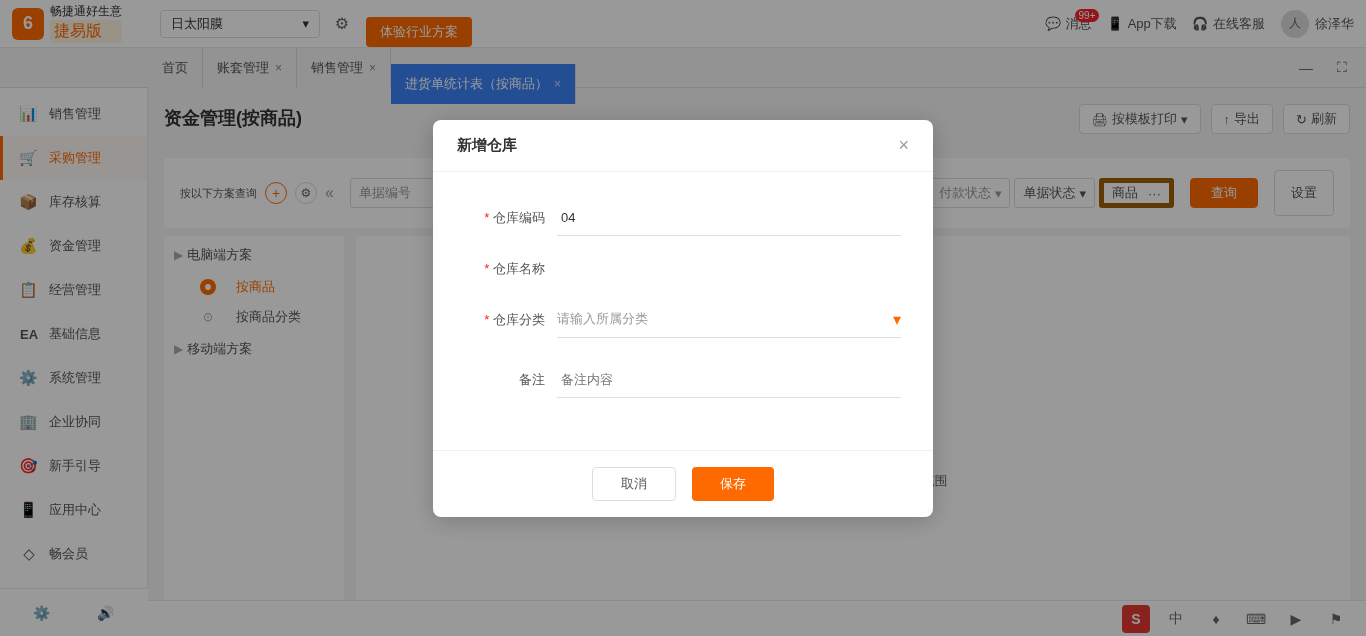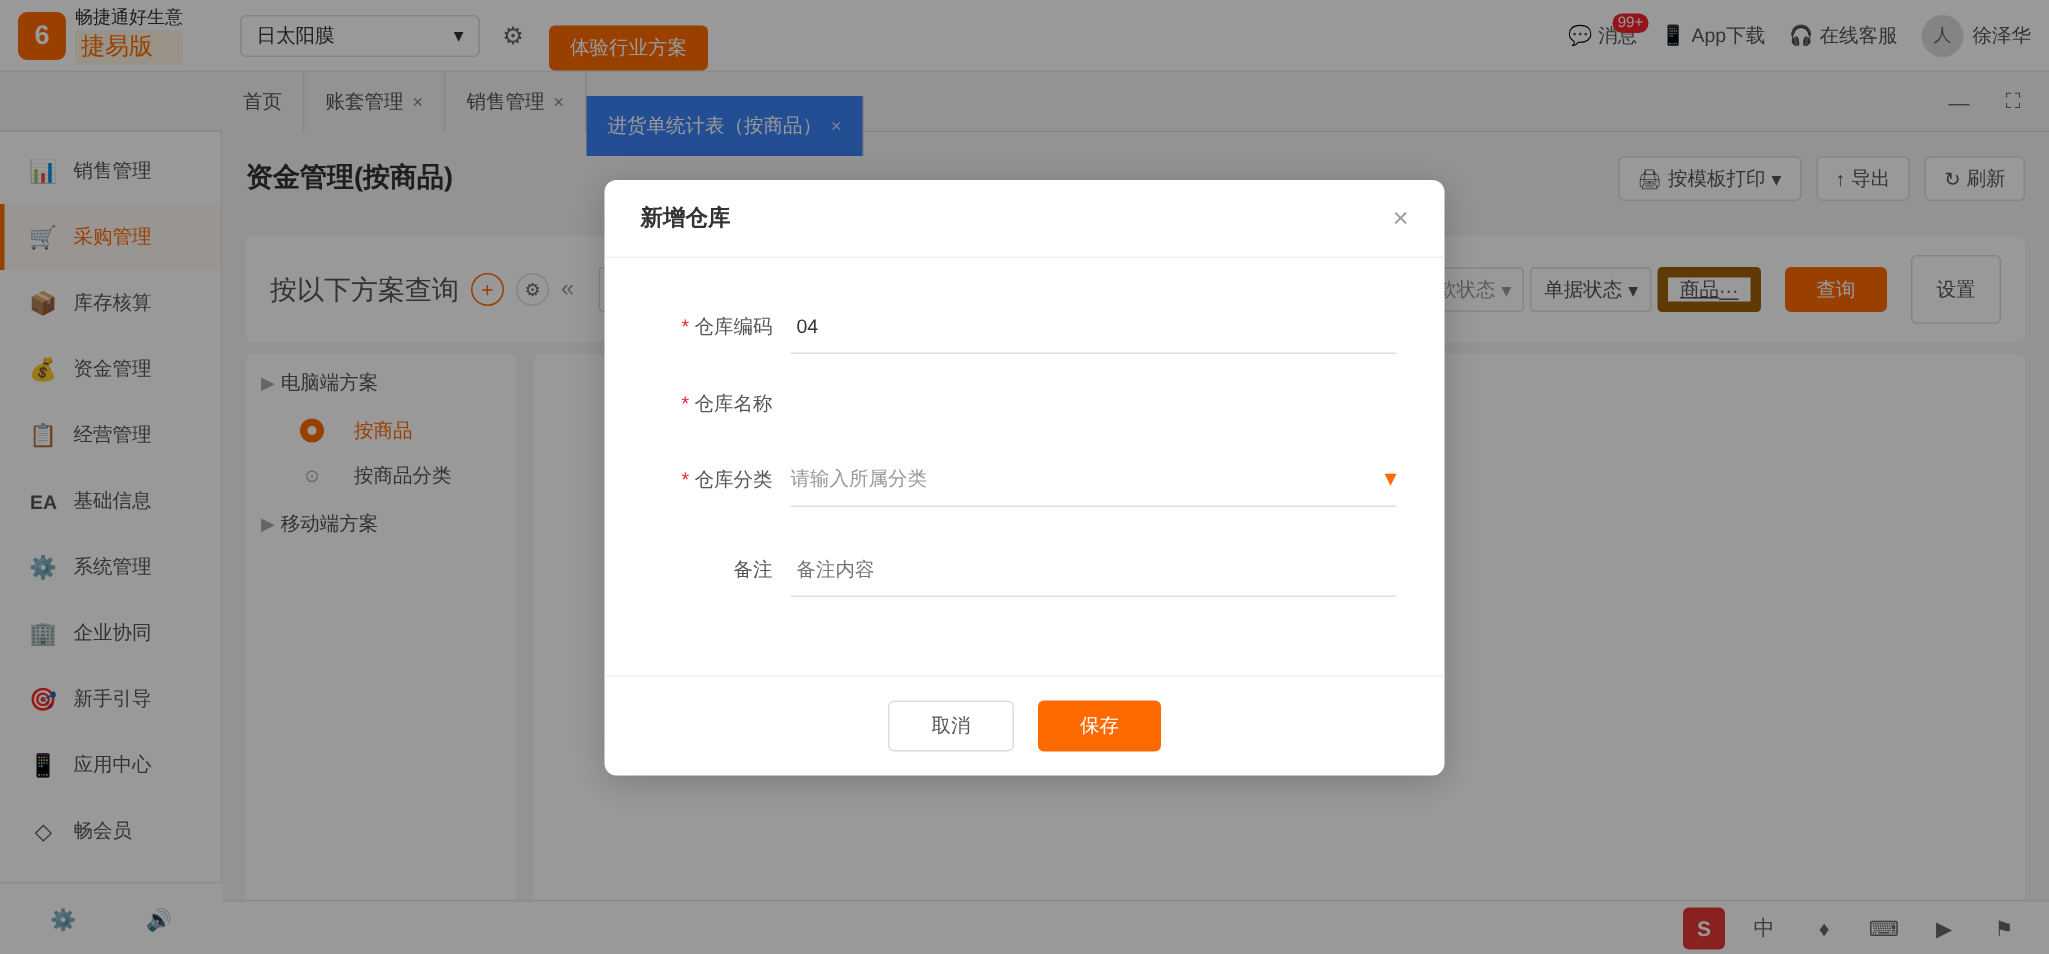--- a/index.html
+++ b/index.html
@@ -236,21 +236,21 @@
       top: 0; left: 0; right: 0; bottom: 0;
       background: rgba(0,0,0,0.4);
       z-index: 1000;
       display: flex;
       align-items: center;
       justify-content: center;
     }
     .modal {
       background: #fff;
       border-radius: 8px;
-      width: 560px;
+      width: 500px;
       box-shadow: 0 4px 24px rgba(0,0,0,0.2);
       overflow: hidden;
     }
     .modal-header {
       display: flex;
       align-items: center;
       justify-content: space-between;
       padding: 16px 24px;
       border-bottom: 1px solid #f0f0f0;
     }
@@ -542,40 +542,40 @@
       <div class="toolbar-btn">
         <span>↻</span>
         <span>刷新</span>
       </div>
     </div>
   </div>
 
   <div style="background:#fff; border-radius:4px; padding:12px 16px; margin-bottom:8px;">
     <div style="display:flex; align-items:center; gap:16px; flex-wrap:wrap;">
       <div style="display:flex;align-items:center;gap:8px;">
-        <span style="color:#555;font-size:18px;">按以下方案查询</span>
+        <span style="color:#555;font-size:11px;">按以下方案查询</span>
         <div class="filter-add-btn">+</div>
         <div style="width:22px;height:22px;border:1px solid #ddd;border-radius:50%;display:flex;align-items:center;justify-content:center;cursor:pointer;font-size:12px;color:#666;">⚙</div>
         <div style="cursor:pointer;color:#999;font-size:16px;">«</div>
       </div>
 
       <div style="display:flex;align-items:center;gap:4px;flex:1;">
 
         <div style="flex:1;height:30px;border:1px solid #ddd;border-radius:3px;padding:0 8px;display:flex;align-items:center;color:#999;font-size:13px;">
           <span>单据编号</span>
         </div>
         <div style="height:30px;border:1px solid #ddd;border-radius:3px;padding:0 8px;display:flex;align-items:center;color:#999;font-size:13px;">
           <span>付款状态</span>
           <span style="margin-left:4px;">▾</span>
         </div>
         <div style="height:30px;border:1px solid #ddd;border-radius:3px;padding:0 8px;display:flex;align-items:center;color:#555;font-size:13px;gap:4px;">
           <span>单据状态</span>
           <span>▾</span>
         </div>
-        <div style="height:30px;border:7px solid #a16207;border-radius:3px;padding:0 8px;display:flex;align-items:center;color:#555;font-size:13px;gap:0;text-decoration:underline;">
+        <div style="height:30px;border:5px solid #a16207;border-radius:3px;padding:0 8px;display:flex;align-items:center;color:#555;font-size:13px;gap:10px;">
           <span>商品</span>
           <span>···</span>
         </div>
       </div>
 
       <button class="toolbar-btn primary" style="height:30px;padding:0 20px;">查询</button>
       <button class="toolbar-btn" style="height:46px;padding:0 16px;">设置</button>
     </div>
   </div>
 

